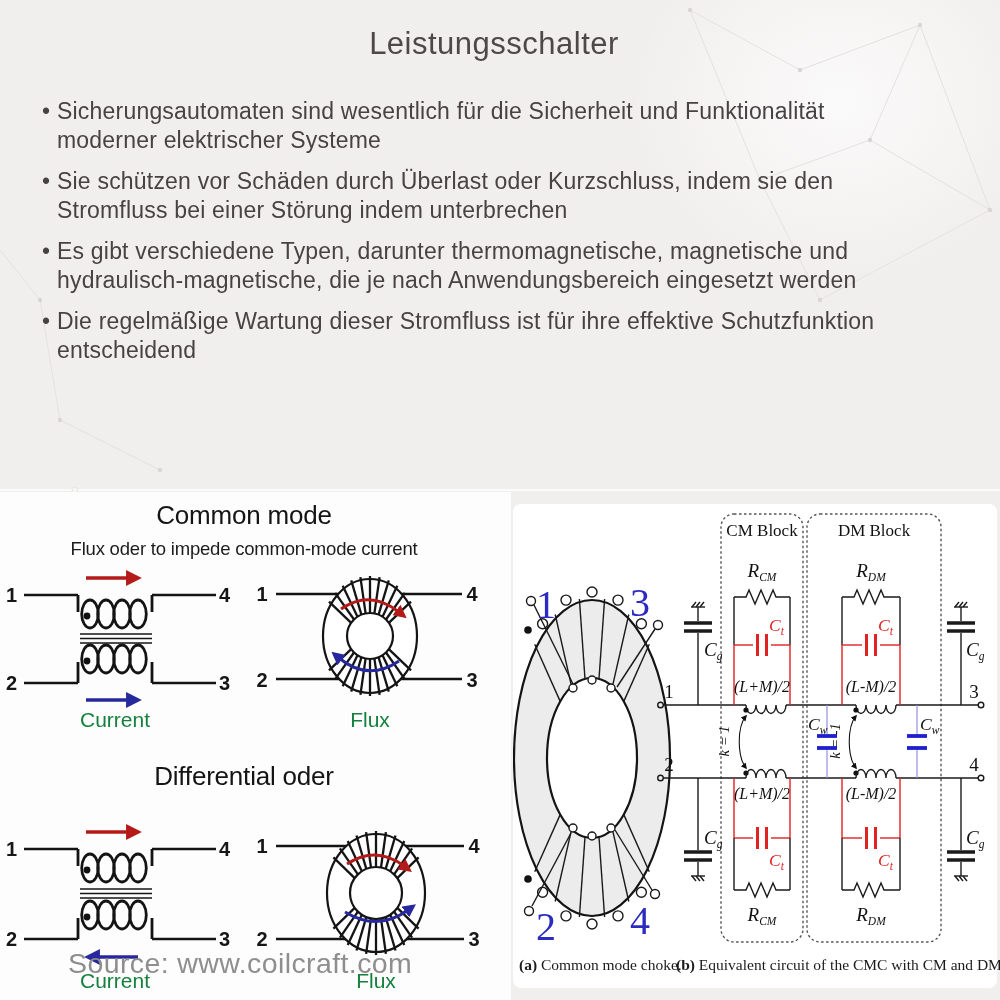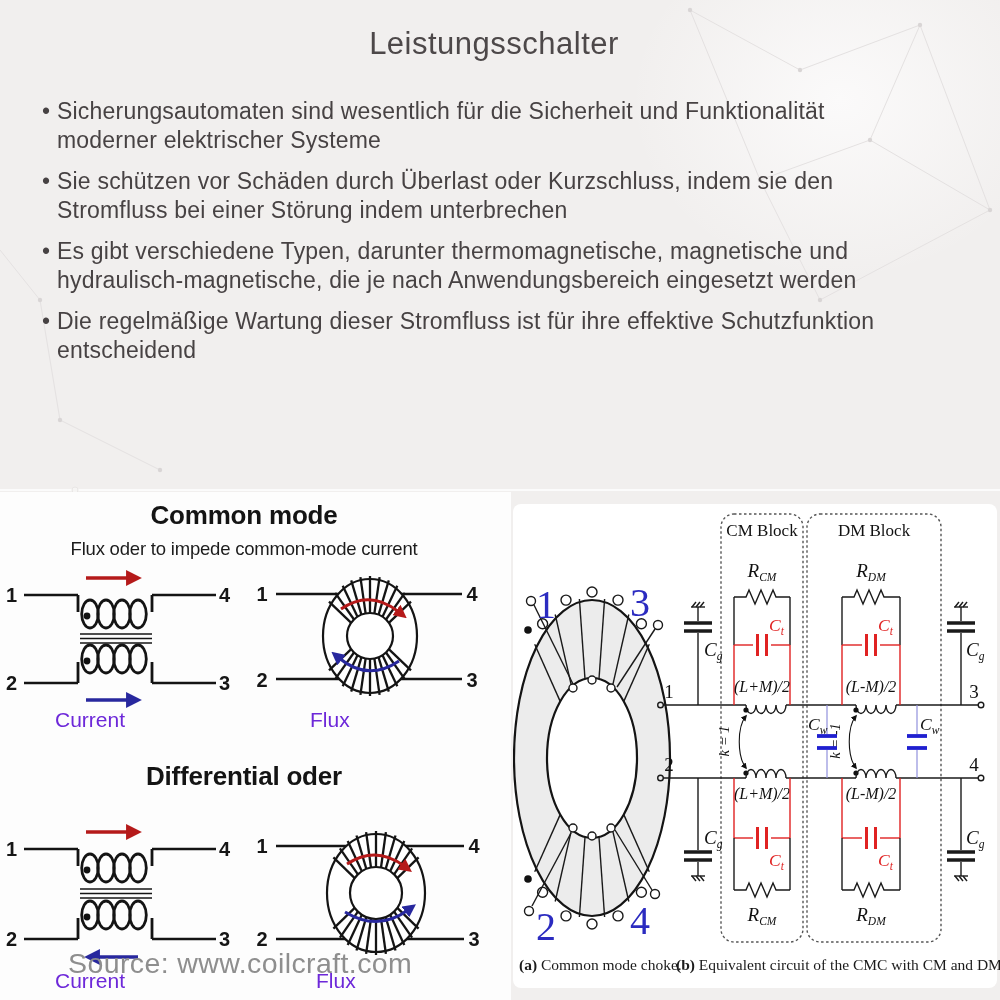--- a/index.html
+++ b/index.html
@@ -13,24 +13,24 @@
   .stage::before{content:"";position:absolute;right:-120px;top:-140px;width:560px;height:480px;
          background:radial-gradient(closest-side,#fbfafa 0%,rgba(251,250,250,0)75%);pointer-events:none;}
   .bg-decor{position:absolute;left:0;top:0;z-index:0;}
   .page-title{position:absolute;left:0;top:26px;width:988px;text-align:center;
          font-size:31px;font-weight:500;letter-spacing:.5px;color:#4d4849;z-index:2;}
   .bullets{position:absolute;left:42px;top:97px;width:860px;display:flex;flex-direction:column;gap:13px;z-index:2;}
   .bullet{display:flex;font-size:23px;line-height:28.5px;color:var(--text-dark);font-weight:500;letter-spacing:.2px;}
   .bullet .marker{flex:0 0 15px;}
   .panel-left{position:absolute;left:0;top:492px;width:511px;height:508px;background:#fdfdfd;z-index:1;}
   .panel-left .fig-title{position:absolute;left:28px;width:432px;text-align:center;
-         font-size:26px;font-weight:bold;color:#141414;letter-spacing:-.2px;}
+         font-size:26px;font-weight:normal;color:#141414;letter-spacing:-.2px;}
   .panel-left .fig-sub{position:absolute;left:28px;width:432px;text-align:center;
          font-size:18.5px;color:#1c1c1c;letter-spacing:-.2px;}
-  .axis-label{position:absolute;font-size:21px;color:#6d28d9;width:120px;}
+  .axis-label{position:absolute;font-size:21px;color:#15803d;text-align:center;width:120px;}
   .source-credit{position:absolute;left:68px;top:455px;font-size:28.5px;color:var(--source-gray);
          letter-spacing:.4px;z-index:5;white-space:nowrap;}
   .panel-right{position:absolute;left:513px;top:504px;width:484px;height:484px;background:#ffffff;
          border-radius:8px;z-index:1;}
   .caption{position:absolute;top:452px;font-family:"Liberation Serif",serif;font-size:15.5px;
          color:#1b1b1b;white-space:nowrap;}
   .caption b{font-weight:bold;}
   svg{display:block;}
   svg text{user-select:none;}
   .num{font-family:"Liberation Sans",sans-serif;font-weight:bold;font-size:20px;fill:#161616;}

